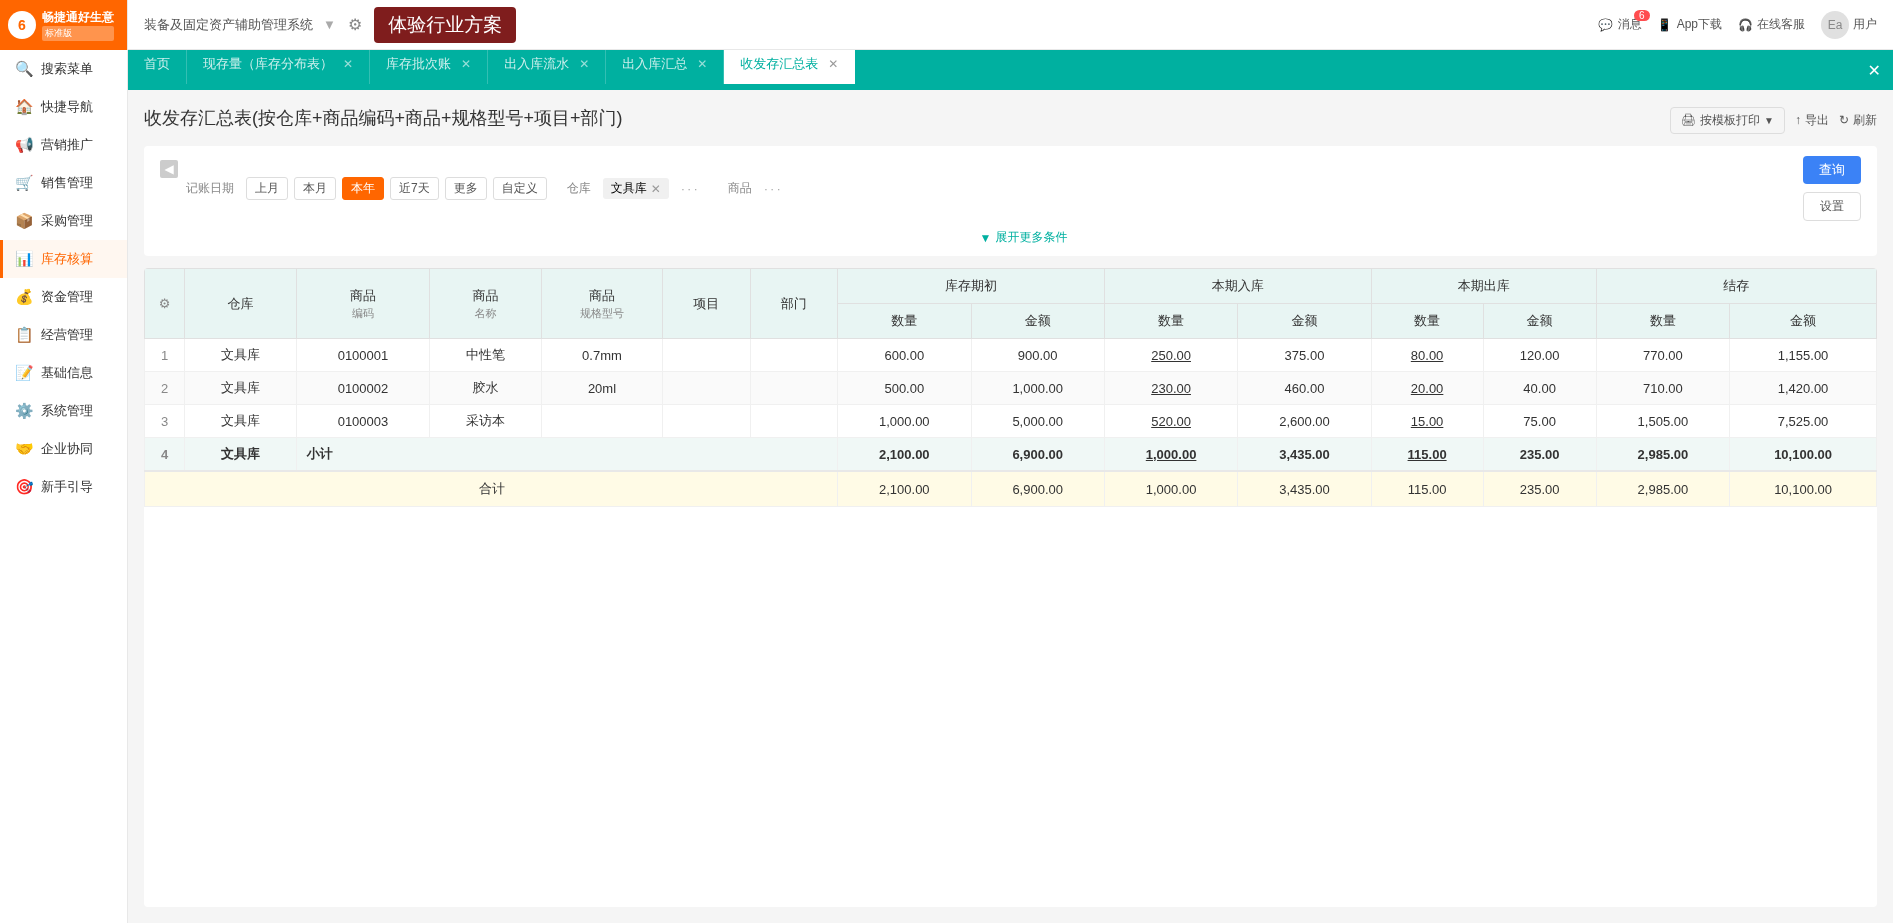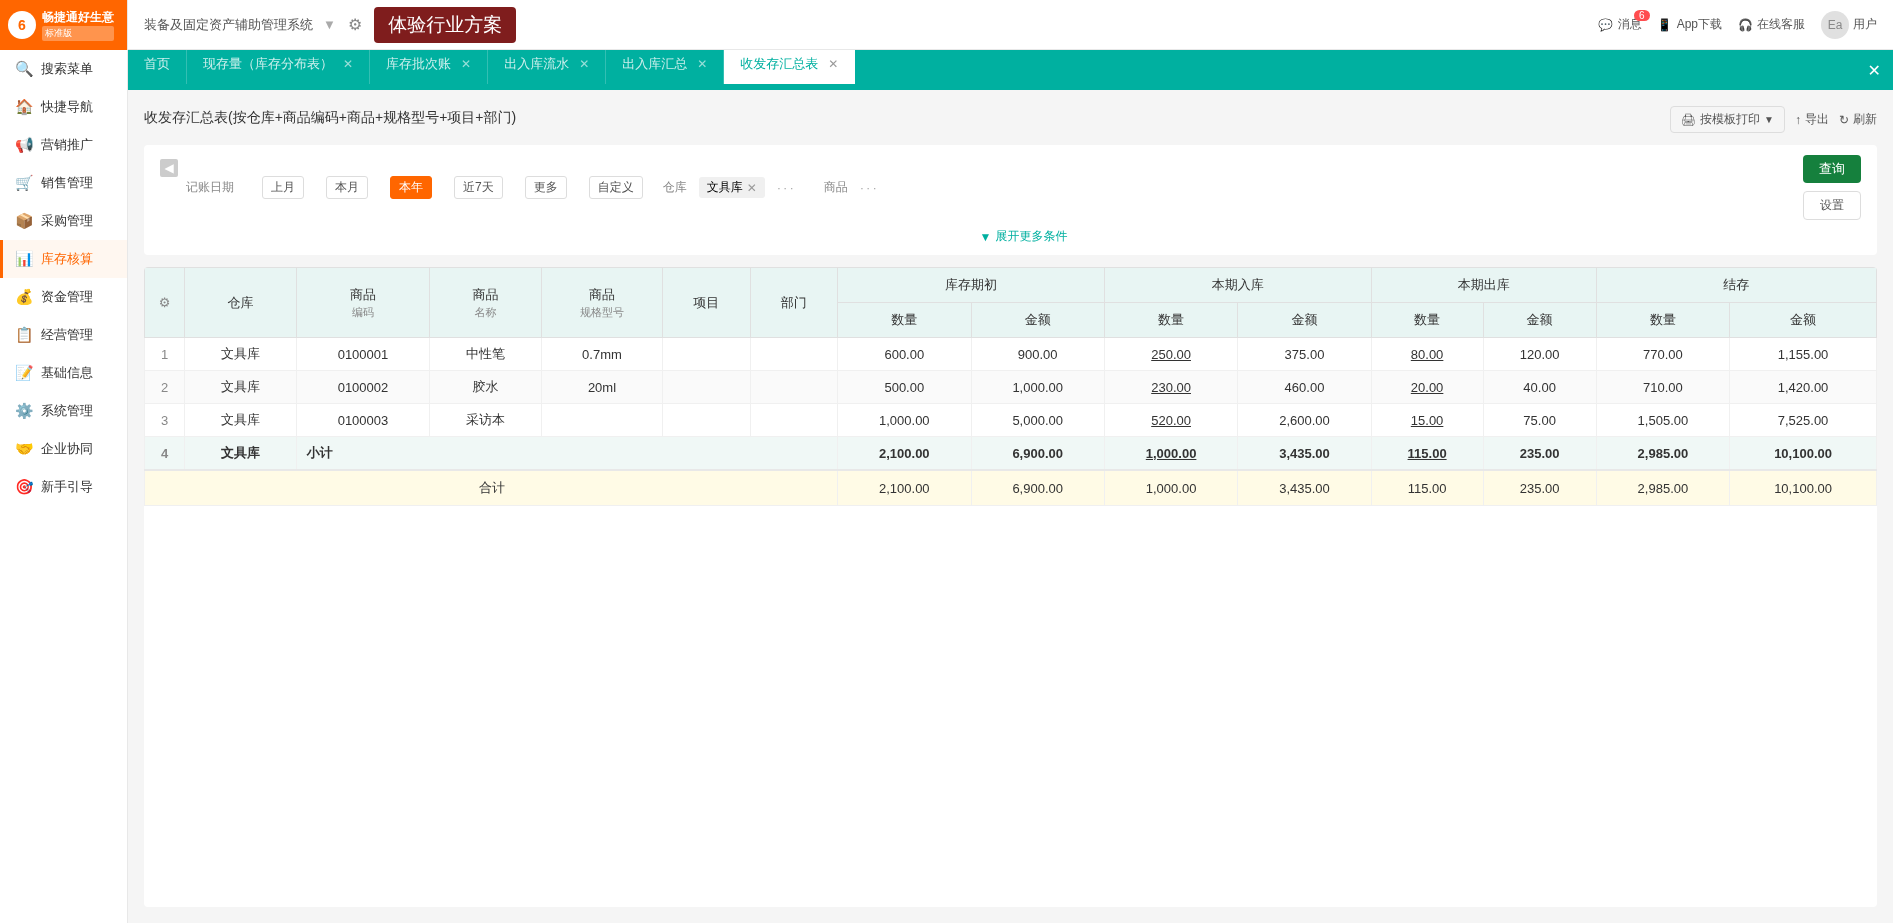--- a/index.html
+++ b/index.html
@@ -32,33 +32,33 @@
     .tab { display: flex; align-items: center; gap: 6px; padding: 0 16px; height: 40px; cursor: pointer; color: rgba(255,255,255,0.8); font-size: 13px; border-right: 1px solid rgba(255,255,255,0.2); white-space: nowrap; }
     .tab.active { background: #fff; color: #00b0a0; font-weight: 500; }
     .tab .tab-close { font-size: 12px; color: rgba(255,255,255,0.6); margin-left: 4px; }
     .tab.active .tab-close { color: #999; }
     .tab-close-all { margin-left: auto; color: #fff; padding: 0 12px; cursor: pointer; font-size: 16px; }
 
     
     .content { flex: 1; background: #f5f5f5; padding: 16px; overflow: auto; display: flex; flex-direction: column; gap: 12px; }
 
     
-    .page-header { font-size: 14px; font-weight: 500; color: #333; margin-bottom: 4px; }
+    .page-header { font-size: 18px; font-weight: 500; color: #333; margin-bottom: 4px; }
 
     
     .filter-card { background: #fff; border-radius: 4px; padding: 10px 16px; }
     .filter-row { display: flex; align-items: center; gap: 12px; flex-wrap: wrap; }
     .filter-label { color: #888; font-size: 12px; white-space: nowrap; }
     .filter-actions { display: flex; align-items: center; gap: 6px; }
-    .filter-btn { padding: 2px 8px; border: 1px solid #ddd; border-radius: 3px; cursor: pointer; font-size: 12px; color: #555; background: #fff; margin-left: 16px; }
+    .filter-btn { padding: 2px 8px; border: 1px solid #ddd; border-radius: 3px; cursor: pointer; font-size: 12px; color: #555; background: #fff; }
     .filter-btn.active { background: #ff6600; color: #fff; border-color: #ff6600; }
     .warehouse-tag { background: #f0f0f0; border-radius: 3px; padding: 2px 8px; font-size: 12px; display: flex; align-items: center; gap: 4px; }
     .warehouse-tag-close { cursor: pointer; color: #999; }
     .expand-btn { color: #00b0a0; font-size: 12px; cursor: pointer; display: flex; align-items: center; gap: 4px; }
-    .query-btn { background: #15803d; color: #fff; border: none; border-radius: 4px; padding: 5px 16px; font-size: 13px; cursor: pointer; }
+    .query-btn { background: #3b82f6; color: #fff; border: none; border-radius: 4px; padding: 5px 16px; font-size: 13px; cursor: pointer; }
     .set-btn { background: #fff; color: #555; border: 1px solid #ddd; border-radius: 4px; padding: 5px 12px; font-size: 12px; cursor: pointer; margin-top: 4px; }
     .print-btn { color: #555; font-size: 12px; cursor: pointer; display: flex; align-items: center; gap: 4px; border: 1px solid #ddd; border-radius: 4px; padding: 4px 10px; }
     .export-btn { color: #555; font-size: 12px; cursor: pointer; display: flex; align-items: center; gap: 4px; }
     .refresh-btn { color: #555; font-size: 12px; cursor: pointer; display: flex; align-items: center; gap: 4px; }
 
     
     .table-card { background: #fff; border-radius: 4px; overflow: hidden; flex: 1; }
     table { width: 100%; border-collapse: collapse; font-size: 13px; }
     thead tr { background: #e8f5f3; }
     th { padding: 8px 10px; text-align: center; color: #333; font-weight: 500; border: 1px solid #e0e0e0; white-space: nowrap; }

